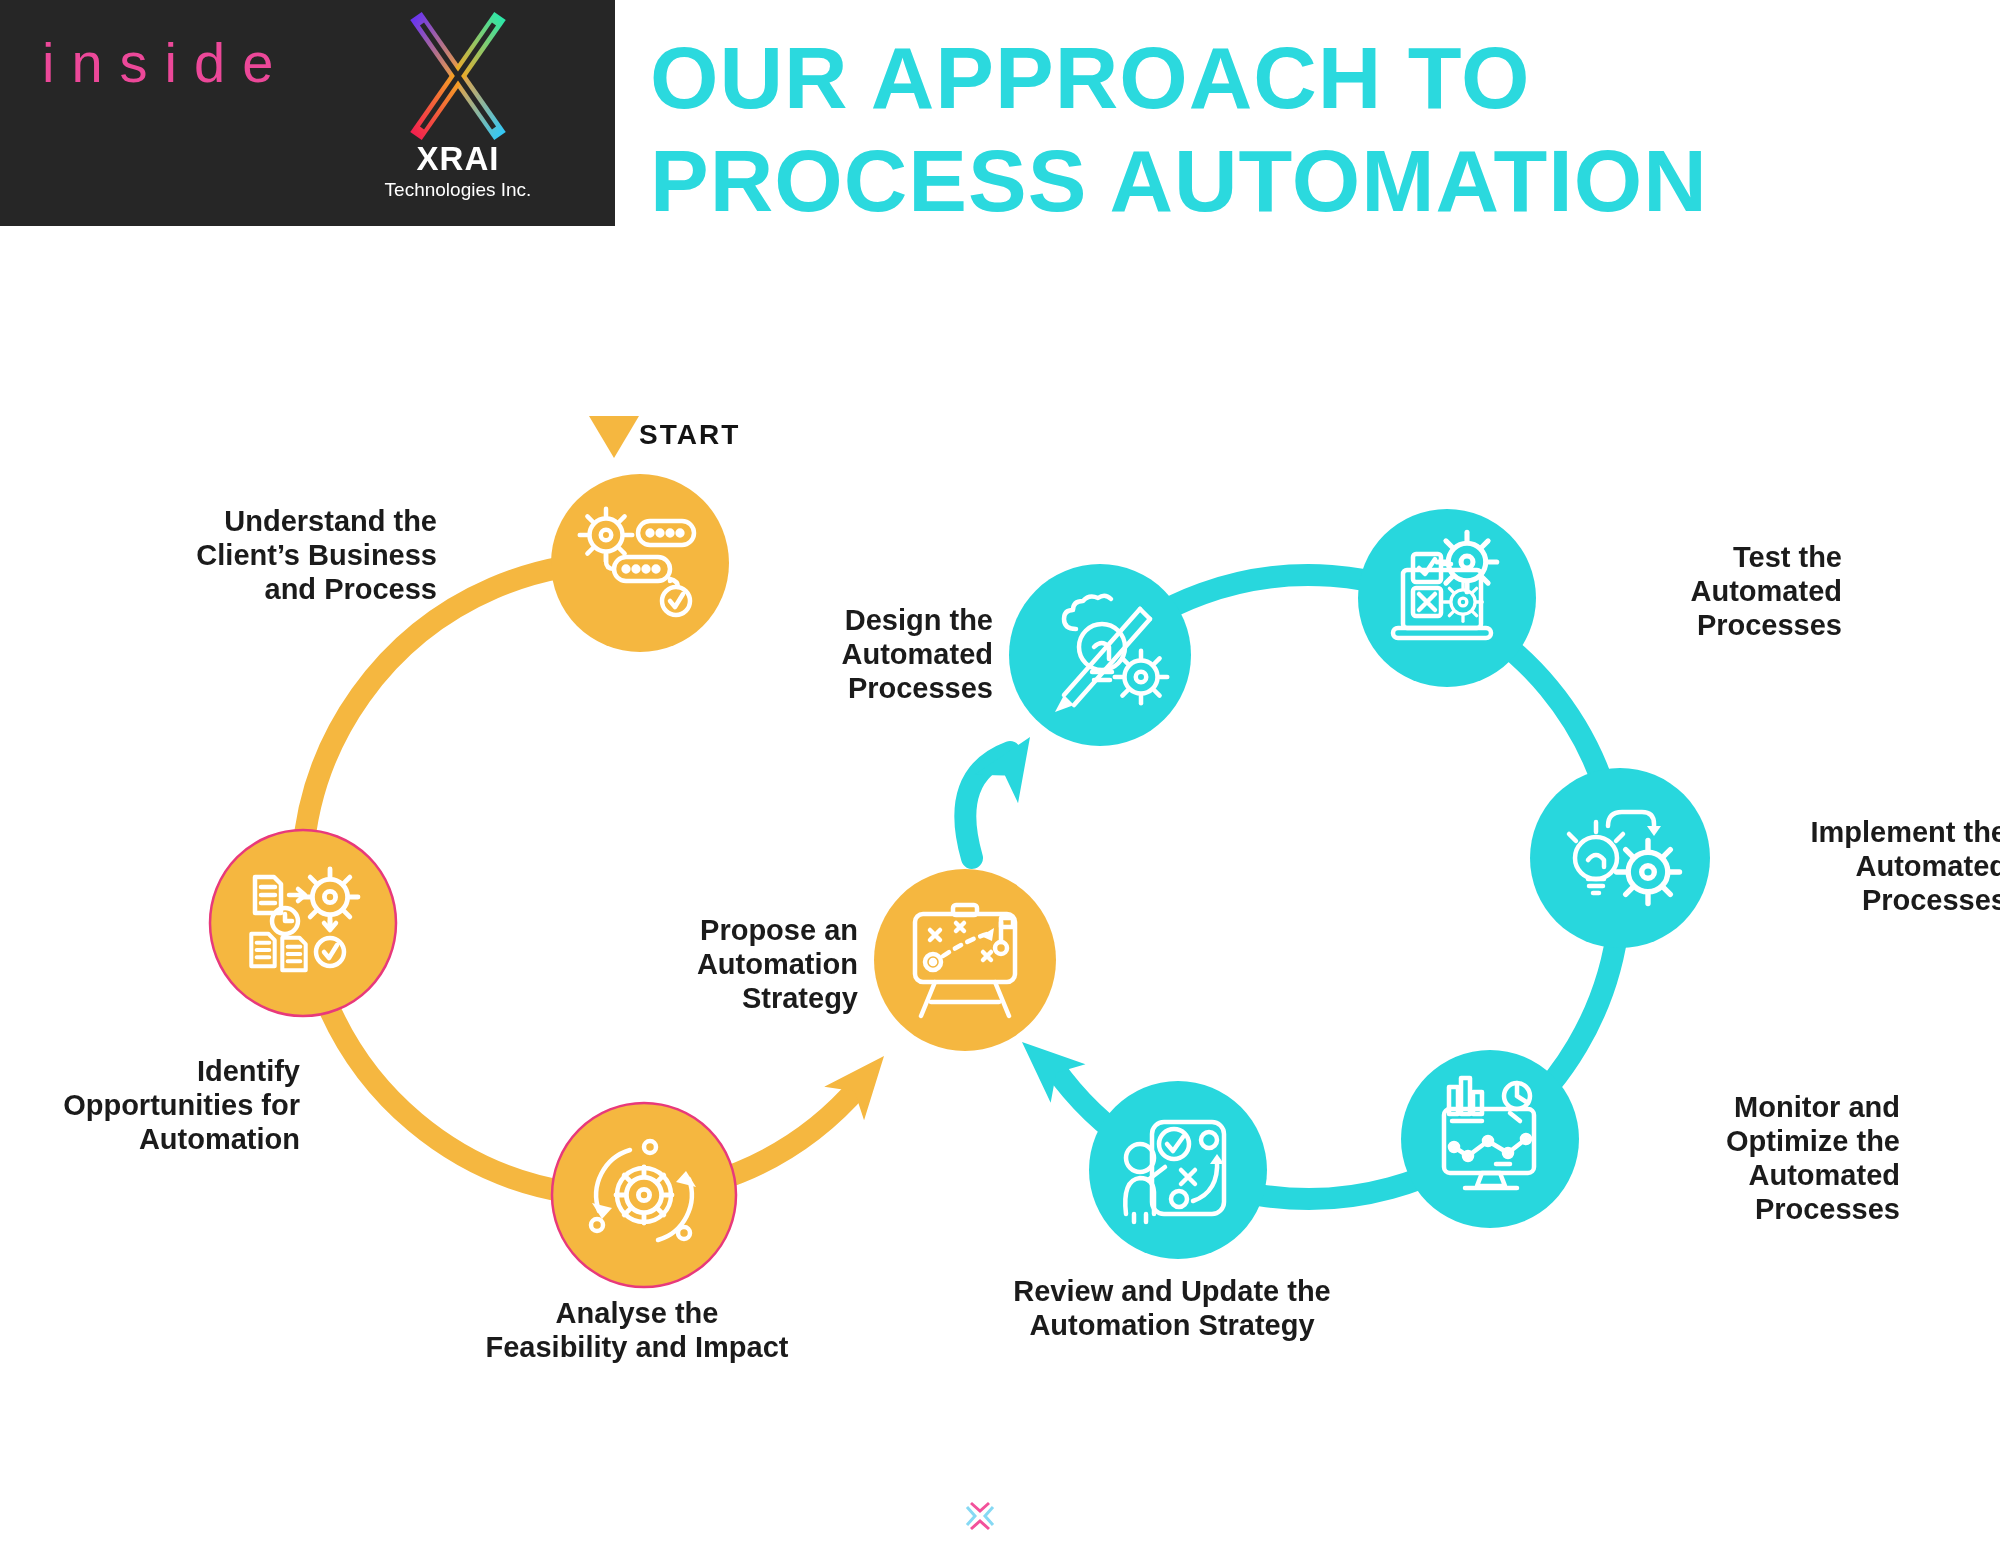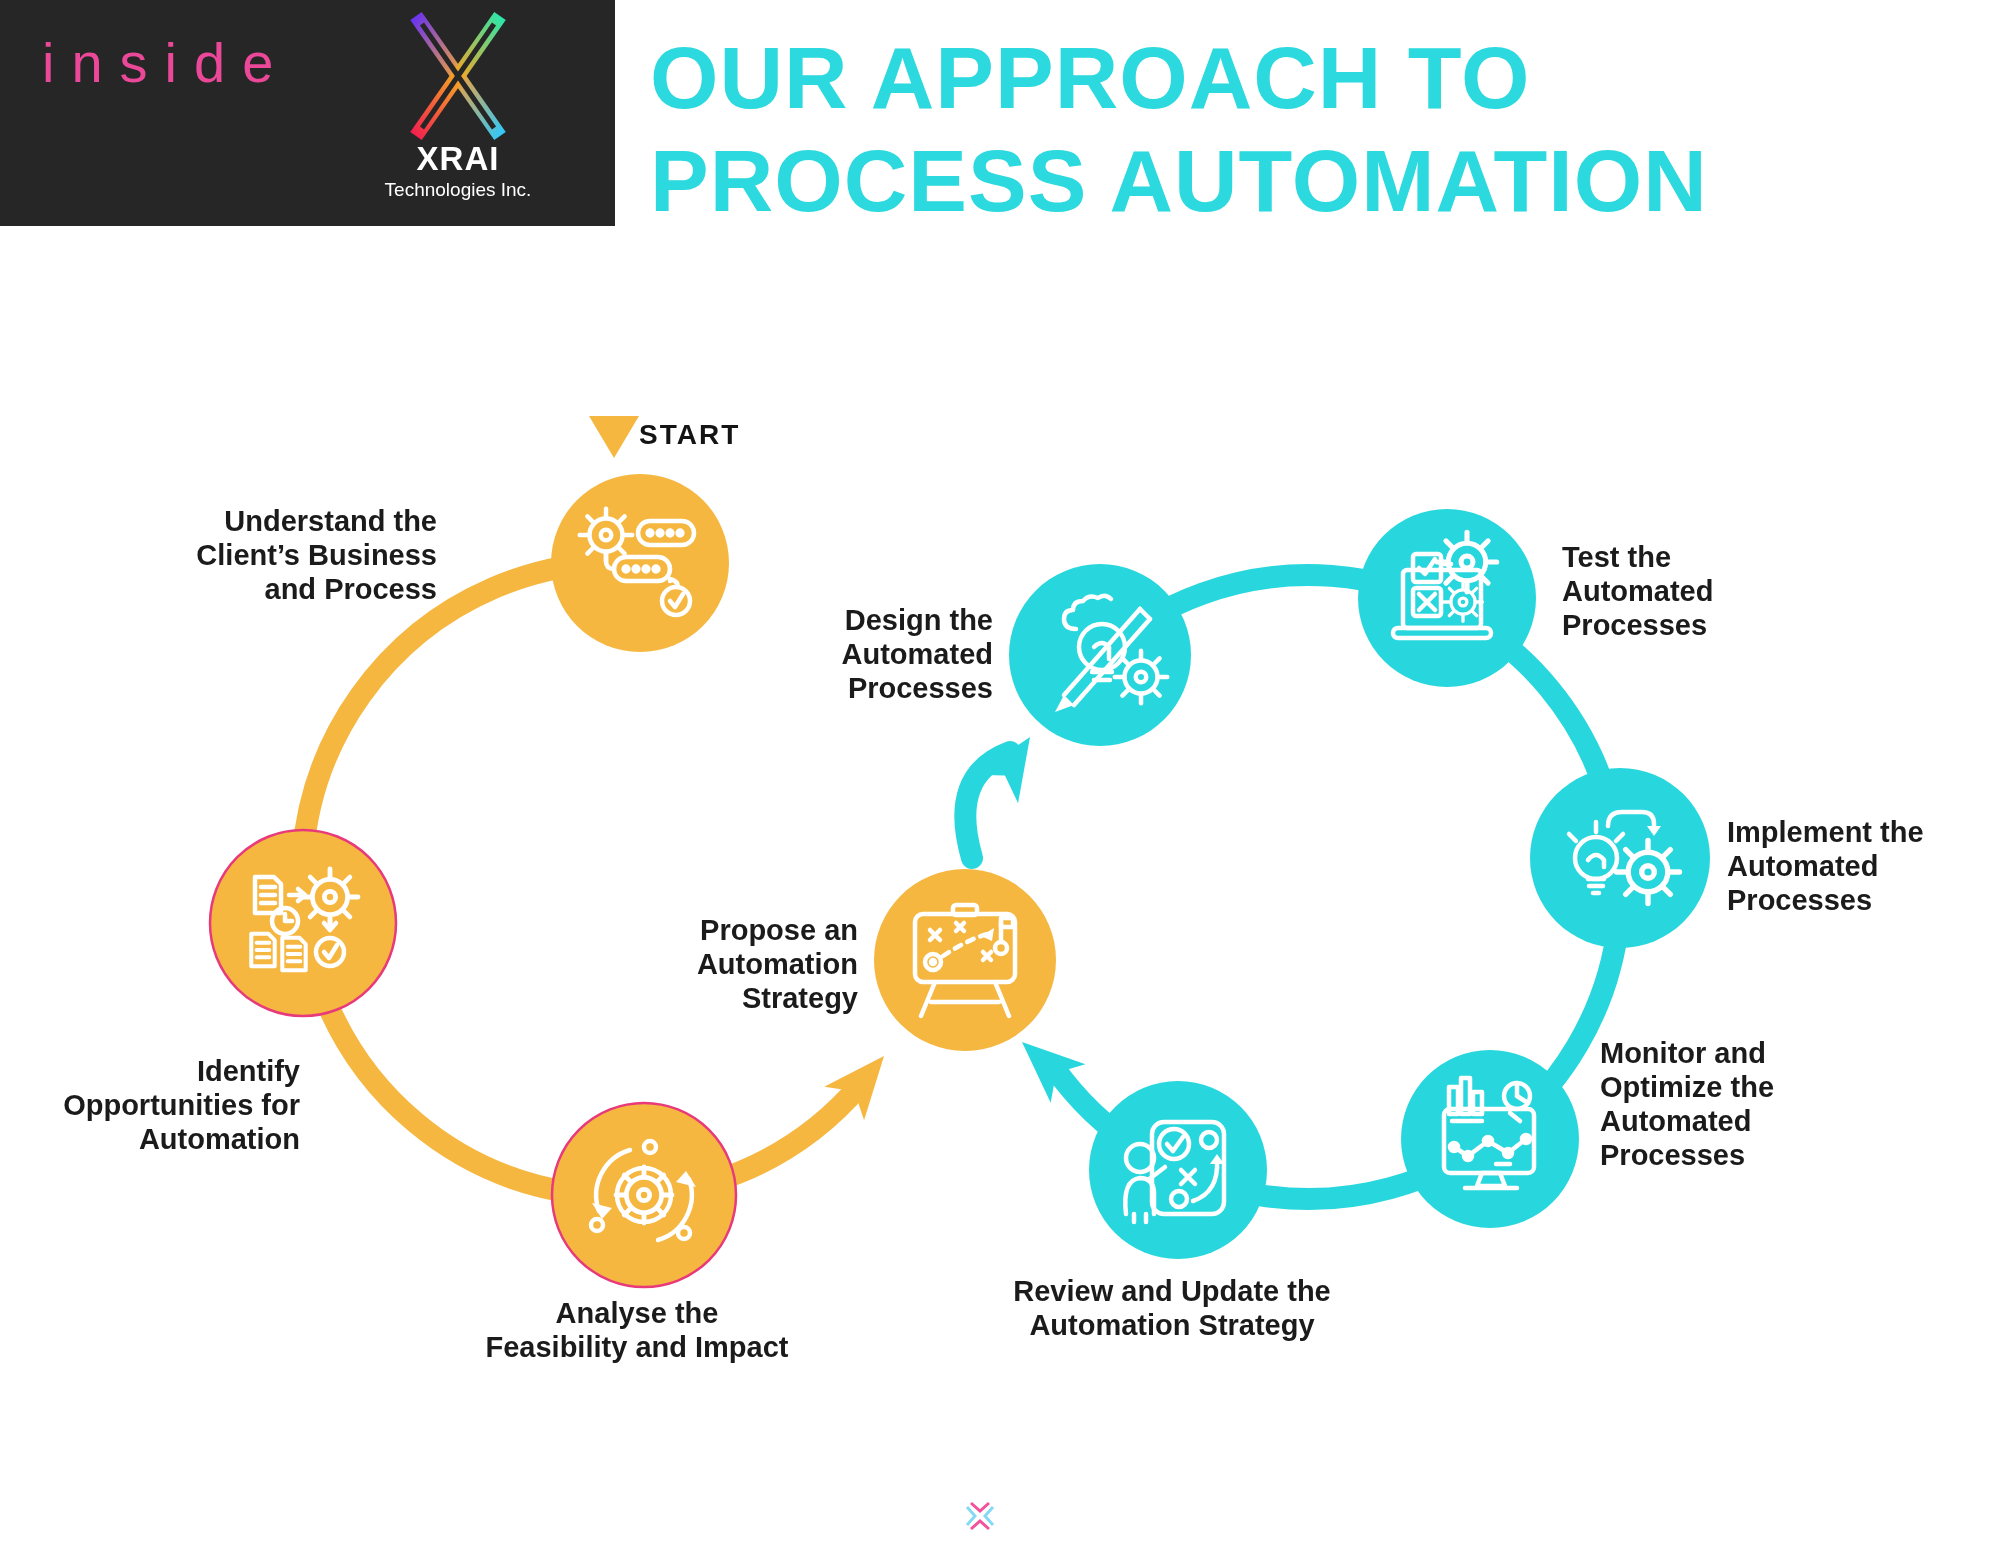--- a/index.html
+++ b/index.html
@@ -24,21 +24,21 @@
   .start-text { font-size:28px; font-weight:600; letter-spacing:2px; color:#141414; margin-bottom:4px; }
   
   .diagram { position:absolute; left:0; top:0; }
   
   .lbl {
     position:absolute; font-size:29px; font-weight:700; line-height:34px;
     color:#1b1b1b; white-space:pre-line;
   }
   .lbl.r { text-align:right; }
   .lbl.c { text-align:center; }
-  .lbl.l { text-align:left; }
+  .lbl.l { text-align:right; }
   .watermark { position:absolute; left:962px; top:1498px; }
 </style>
 </head>
 <body>
 
 <div class="canvas">
 
   <div class="header-box">
     <div class="brand">inside</div>
     <div class="logo-block">
@@ -273,21 +273,21 @@
 Strategy</div>
   <div class="lbl r" style="left:753px; top:603px;  width:240px;">Design the
 Automated
 Processes</div>
   <div class="lbl l" style="left:1562px;top:540px;  width:280px;">Test the
 Automated
 Processes</div>
   <div class="lbl l" style="left:1727px;top:815px;  width:280px;">Implement the
 Automated
 Processes</div>
-  <div class="lbl l" style="left:1600px;top:1036px; width:300px;">Monitor and
+  <div class="lbl l" style="left:1600px;top:1090px; width:300px;">Monitor and
 Optimize the
 Automated
 Processes</div>
   <div class="lbl c" style="left:972px; top:1274px; width:400px;">Review and Update the
 Automation Strategy</div>
 
   <svg class="watermark" width="36" height="36" viewBox="0 0 36 36">
     <path d="M 9 5 L 18 13 L 27 5" stroke="#F2519B" stroke-width="3" fill="none"></path>
     <path d="M 9 31 L 18 23 L 27 31" stroke="#F2519B" stroke-width="3" fill="none"></path>
     <path d="M 5 9 L 13 18 L 5 27" stroke="#86D9F4" stroke-width="3" fill="none"></path>

